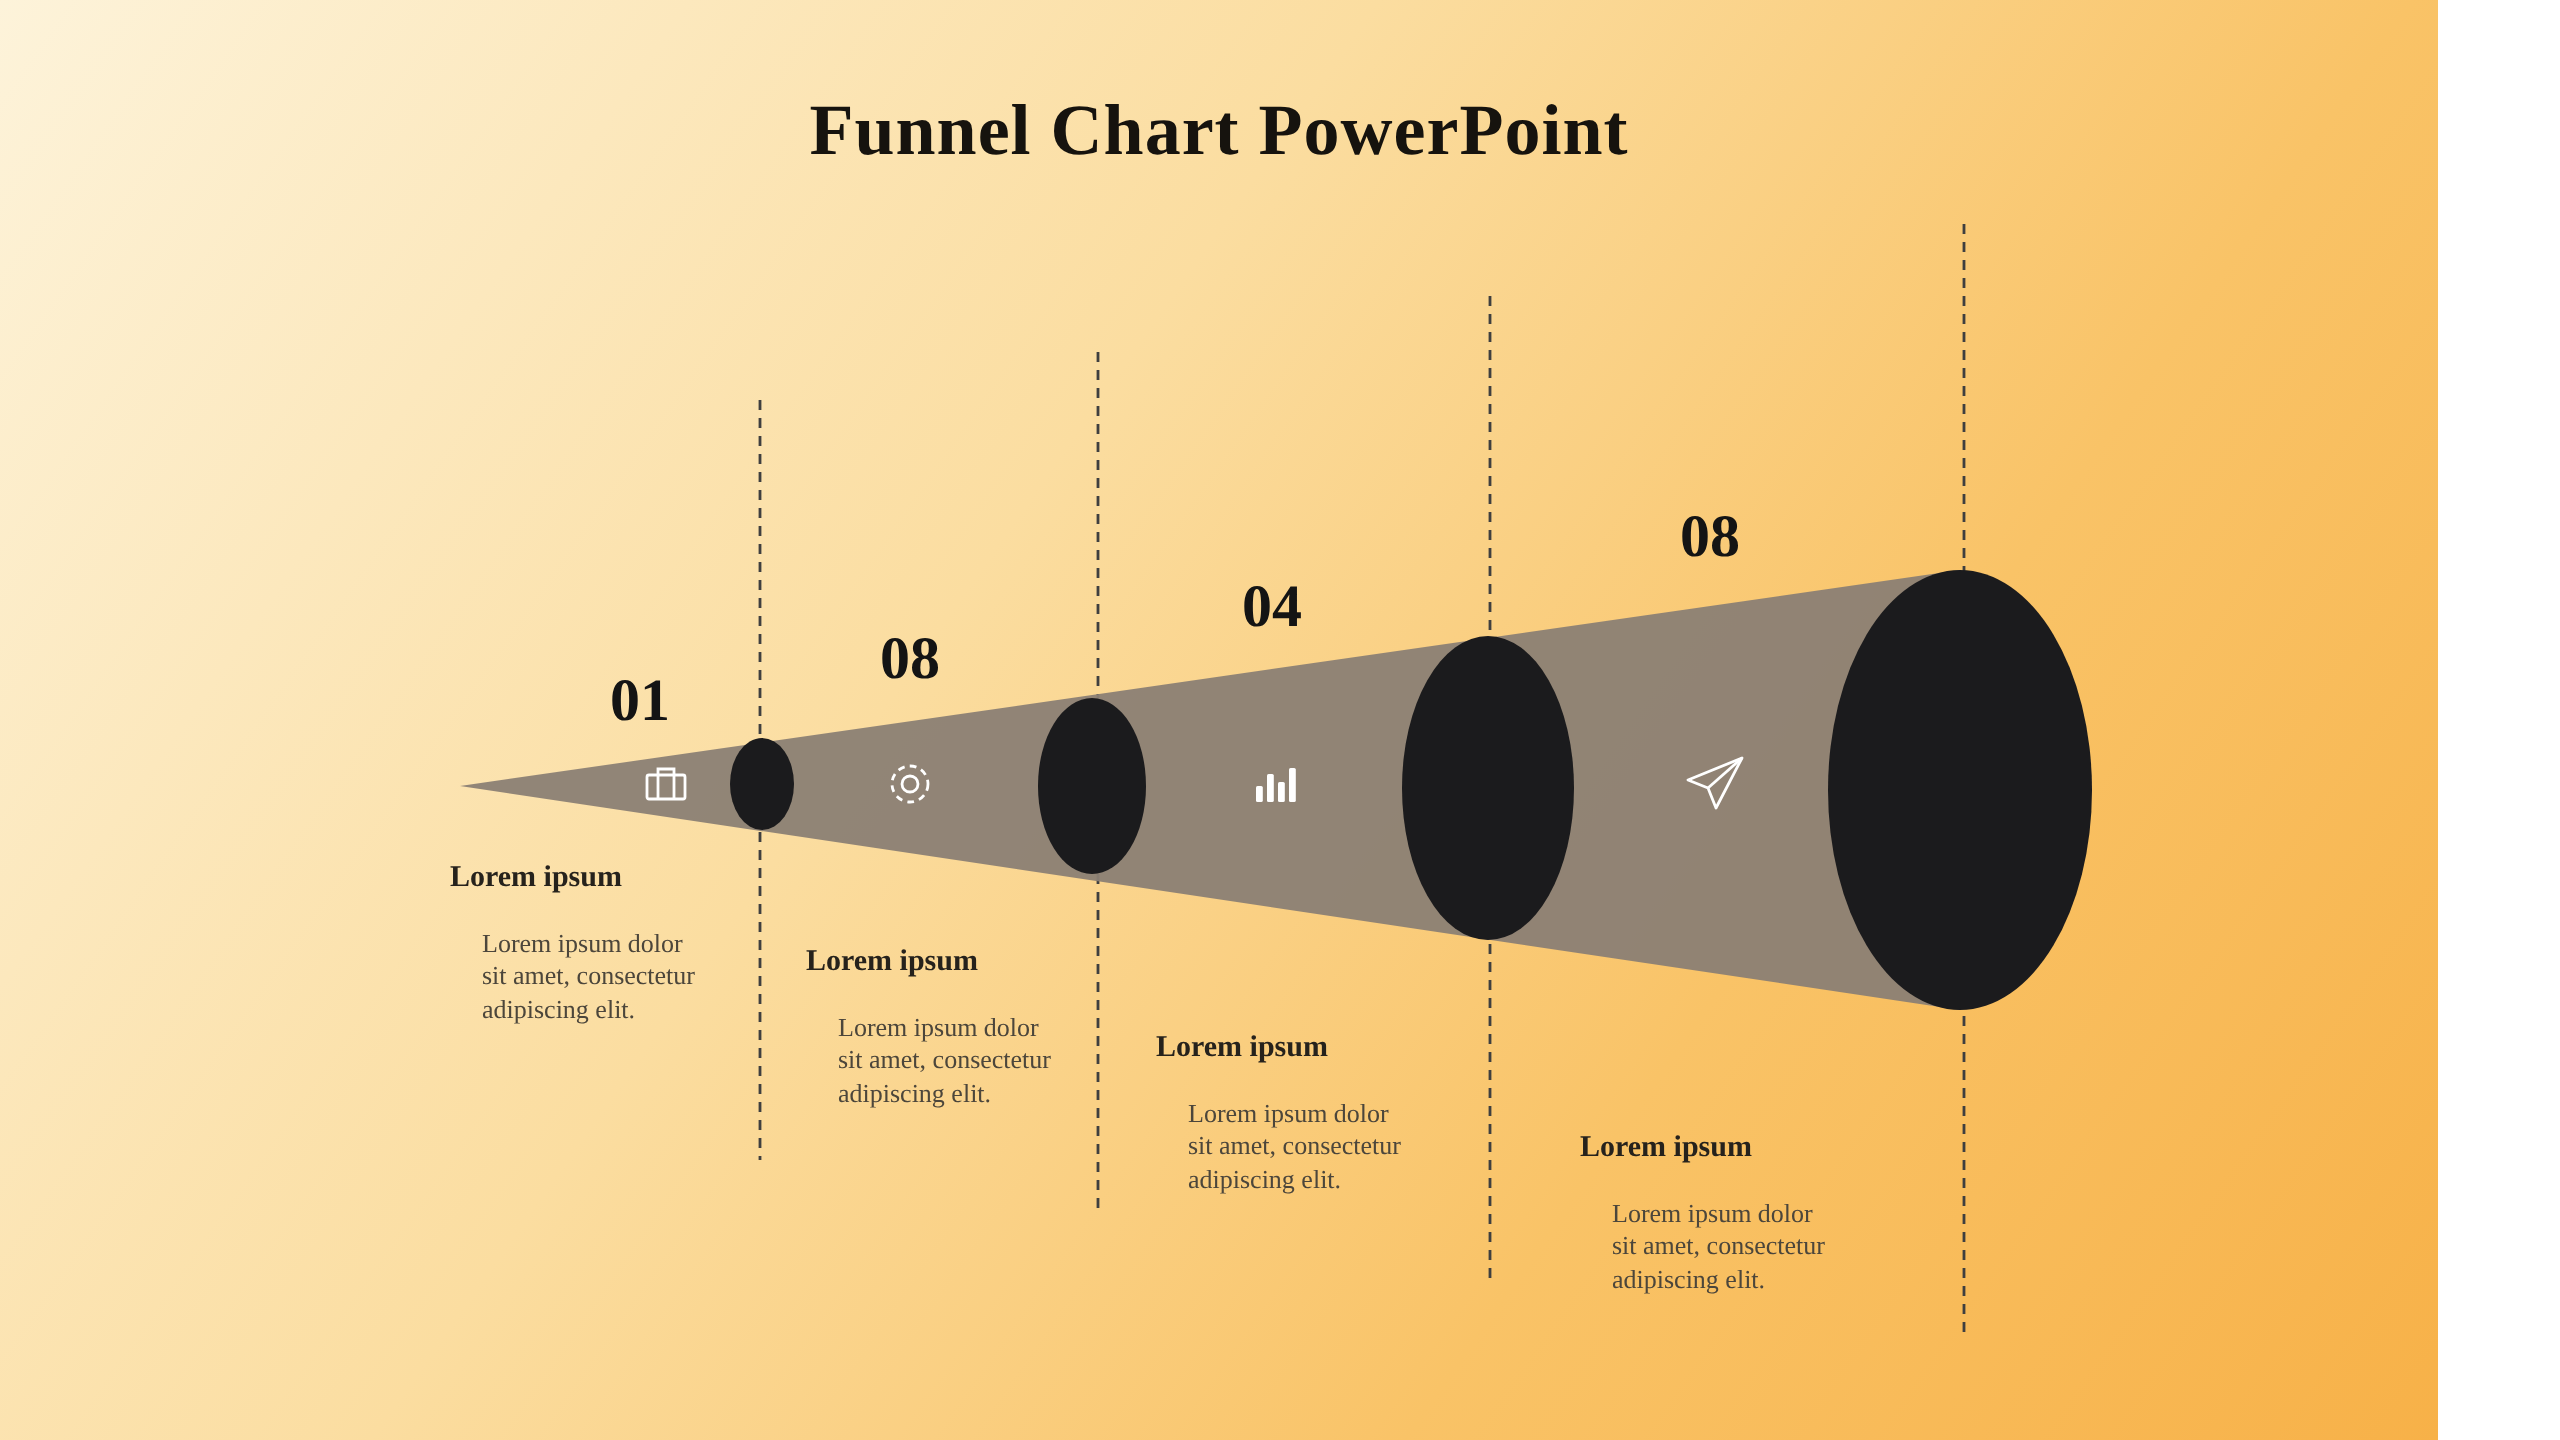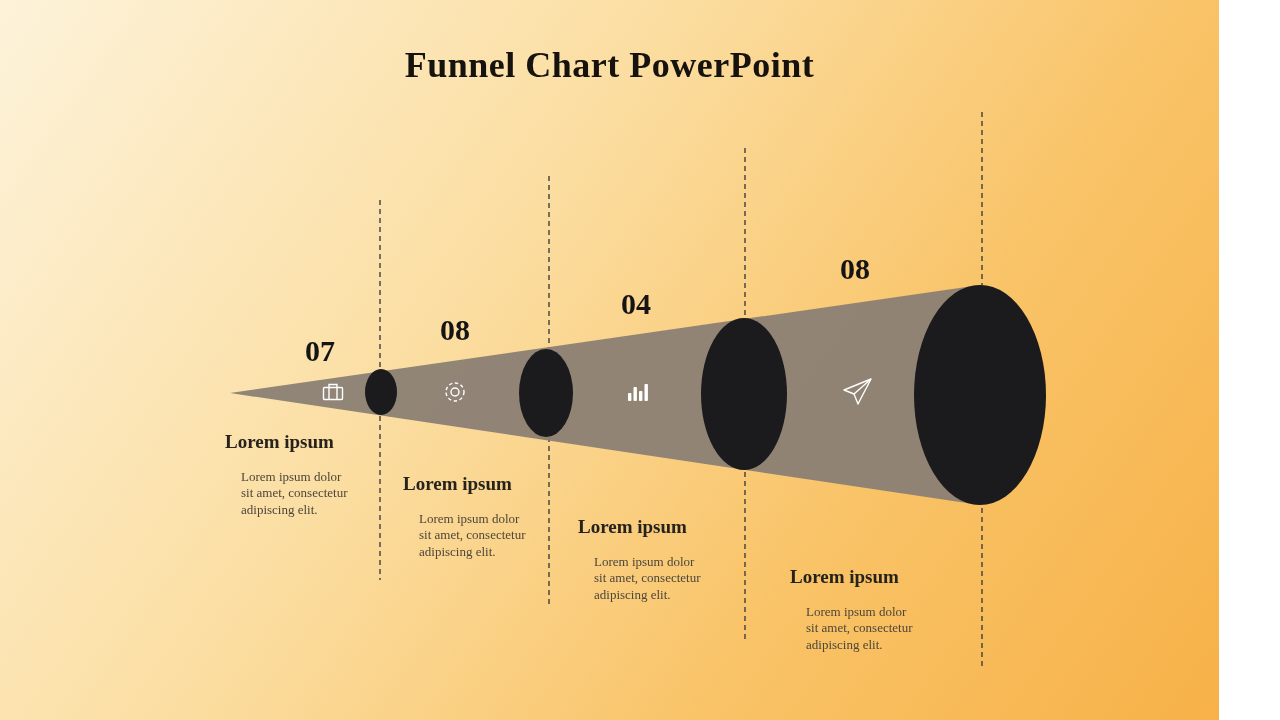--- a/index.html
+++ b/index.html
@@ -21,21 +21,21 @@
   }
   .stage-number{
     transform:translate(-50%,-50%);
     font-size:30px;
     font-weight:700;
     color:#141414;
   }
   .text-block{width:142px;}
   .text-block h3{
     margin:0 0 4px 0;
-    font-size:19px;
+    font-size:15px;
     font-weight:700;
     color:#26221c;
   }
   .text-block p{
     margin:16px;
     font-size:13px;
     line-height:1.25;
     color:#4c463b;
   }
   .icon-wrap{transform:translate(-50%,-50%);}
@@ -56,21 +56,21 @@
     <line x1="982" y1="112" x2="982" y2="668" stroke="#3f3f3f" stroke-width="1.4" stroke-dasharray="5,4"></line>
 
     <polygon points="230,393 980,285 980,505" fill="#8b8074" fill-opacity="0.95"></polygon>
 
     <ellipse cx="381" cy="392" rx="16" ry="23" fill="#1b1b1d"></ellipse>
     <ellipse cx="546" cy="393" rx="27" ry="44" fill="#1b1b1d"></ellipse>
     <ellipse cx="744" cy="394" rx="43" ry="76" fill="#1b1b1d"></ellipse>
     <ellipse cx="980" cy="395" rx="66" ry="110" fill="#1b1b1d"></ellipse>
   </svg>
 
-  <div class="abs stage-number" style="left:320px;top:351px;">07</div>
+  <div class="abs stage-number" style="left:320px;top:351px;">01</div>
   <div class="abs stage-number" style="left:455px;top:330px;">08</div>
   <div class="abs stage-number" style="left:636px;top:304px;">04</div>
   <div class="abs stage-number" style="left:855px;top:269px;">08</div>
 
   <div class="abs icon-wrap" style="left:333px;top:392px;">
     <svg width="22" height="20" viewBox="0 0 22 20" fill="none" stroke="#ffffff" stroke-width="1.4">
       <rect x="1.5" y="5.5" width="19" height="12" rx="1"></rect>
       <path d="M7 5.5 V2.5 h8 v3"></path>
       <path d="M7 5.5 v12 M15 5.5 v12"></path>
     </svg>

